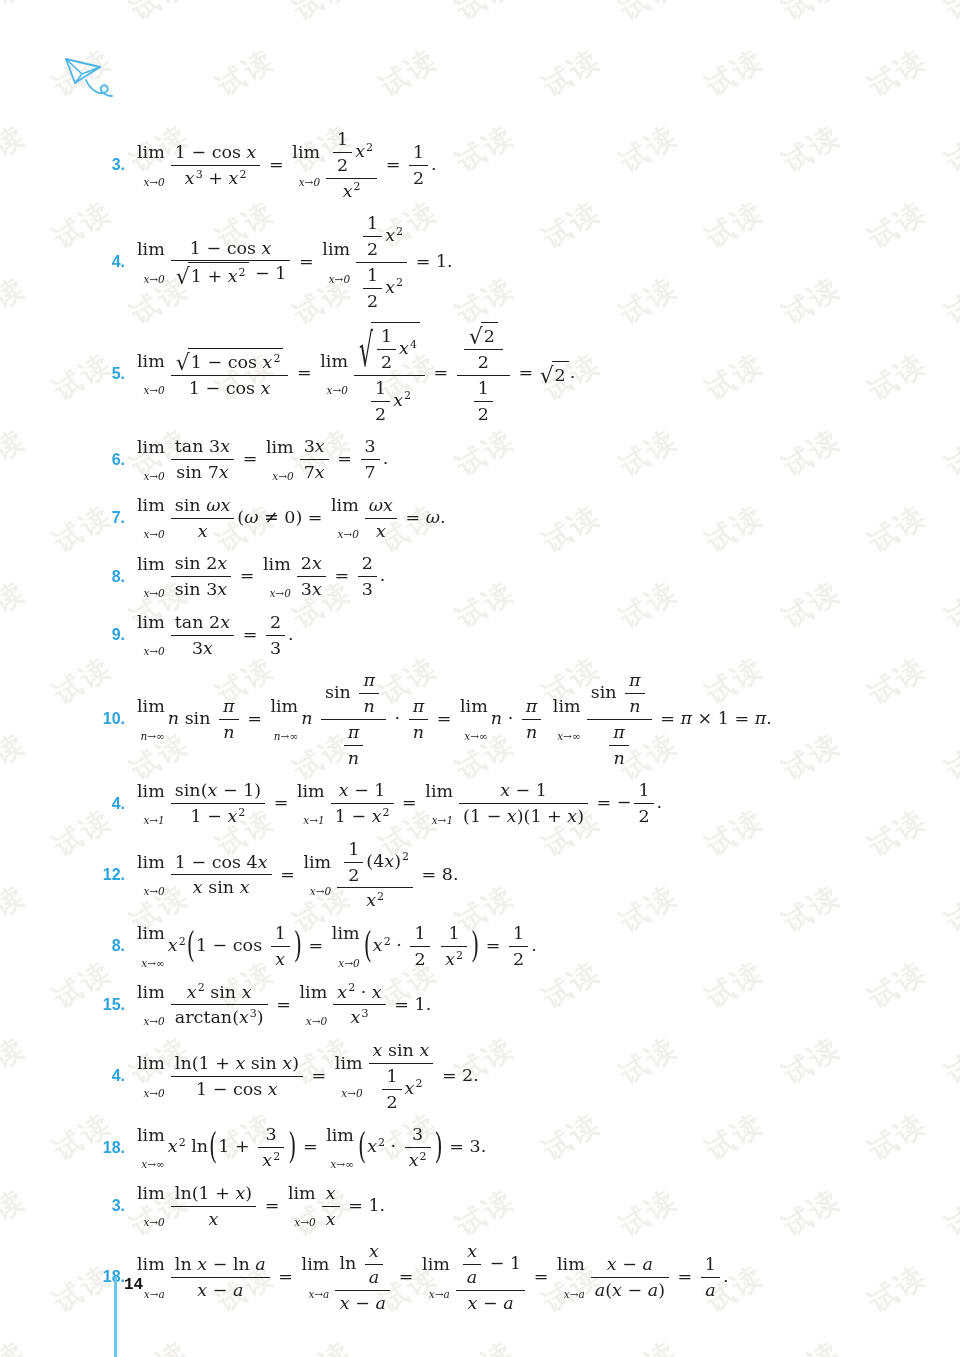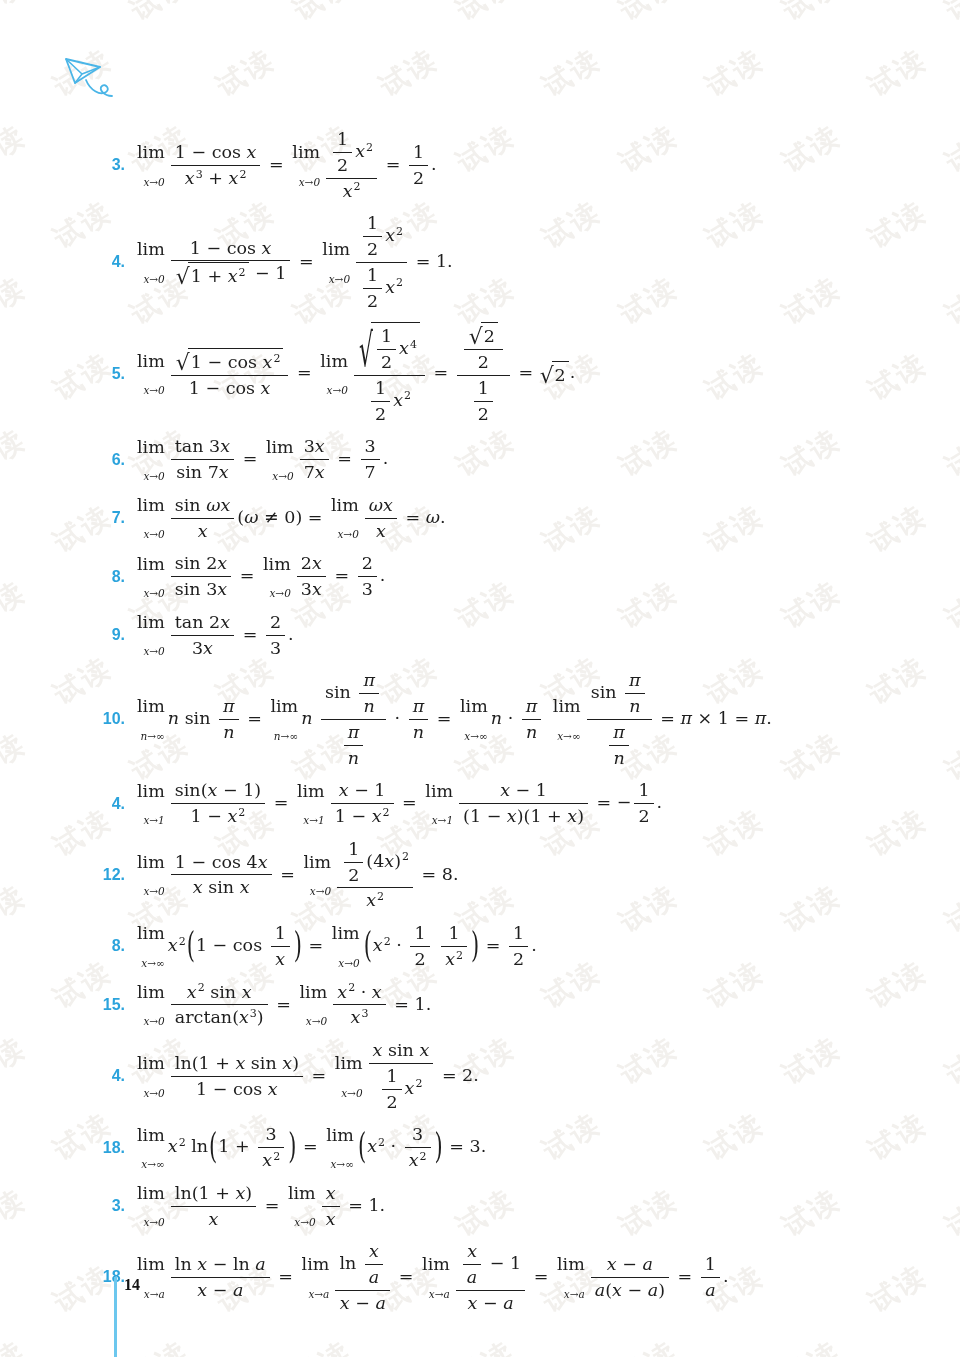--- a/index.html
+++ b/index.html
@@ -43,21 +43,21 @@
   .m-u-sub{display:block;font-size:10.5px;font-style:italic;line-height:1;margin-top:15px;}
   .m-sqrt{display:inline-flex;vertical-align:middle;align-items:stretch;margin:0 1px;}
   .m-rad{font-size:1.25em;line-height:1;align-self:flex-end;margin-right:-2px;}
   .m-sqrt.tall .m-rad{transform:scaleY(2.1);transform-origin:center bottom;}
   .m-sqrt-c{border-top:1.5px solid #1e1e1e;padding:2px 3px 0 3px;display:inline-block;}
   .m-big{display:inline-block;vertical-align:middle;font-size:1.2em;transform:scaleY(1.7);margin:0 1px;}
   
   .footer-line{position:absolute;left:114px;top:1277px;width:3px;height:80px;background:#6cc7ee;z-index:1;}
   .page-number{
     position:absolute;left:124px;top:1276px;z-index:1;
-    font-family:Liberation Serif, serif;font-weight:bold;font-size:16px;color:#141414;
+    font-family:Liberation Mono, monospace;font-weight:bold;font-size:16px;color:#141414;
   }
 </style>
 </head>
 <body>
 
 <div class="watermark-layer">
     <span class="wm" style="left: -34px; top: -22px;">试读</span>
     <span class="wm" style="left: 129px; top: -22px;">试读</span>
     <span class="wm" style="left: 292px; top: -22px;">试读</span>
     <span class="wm" style="left: 455px; top: -22px;">试读</span>

